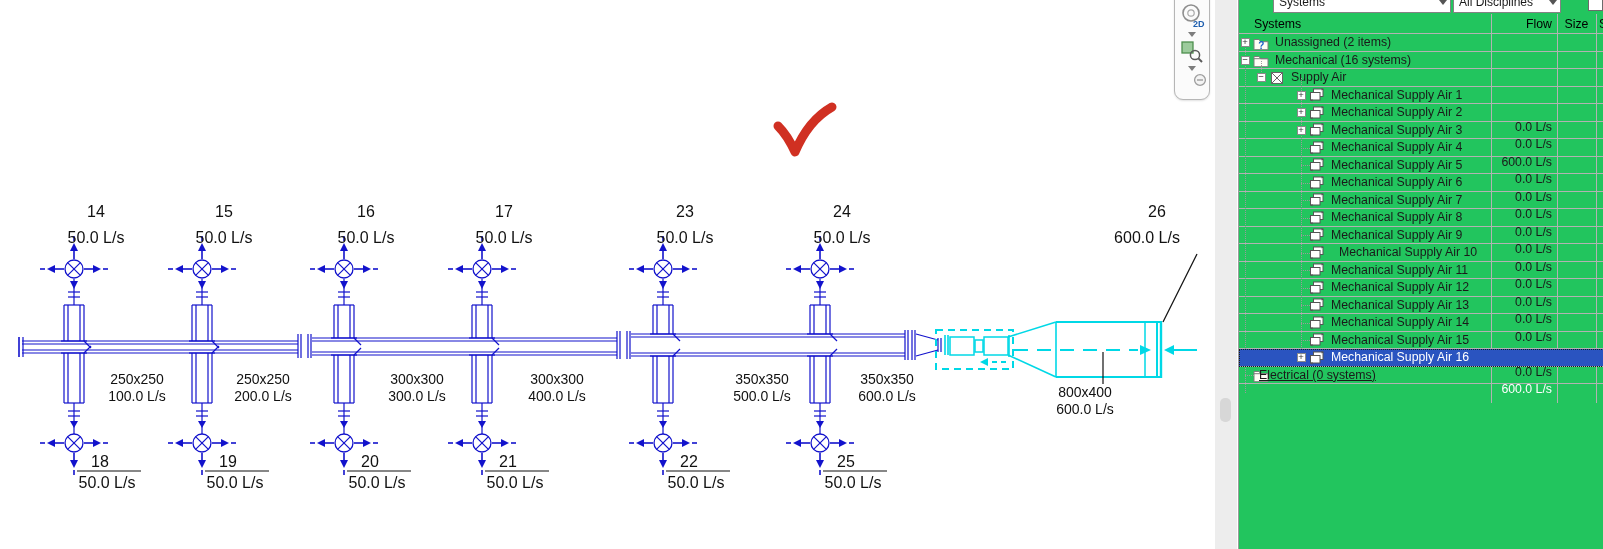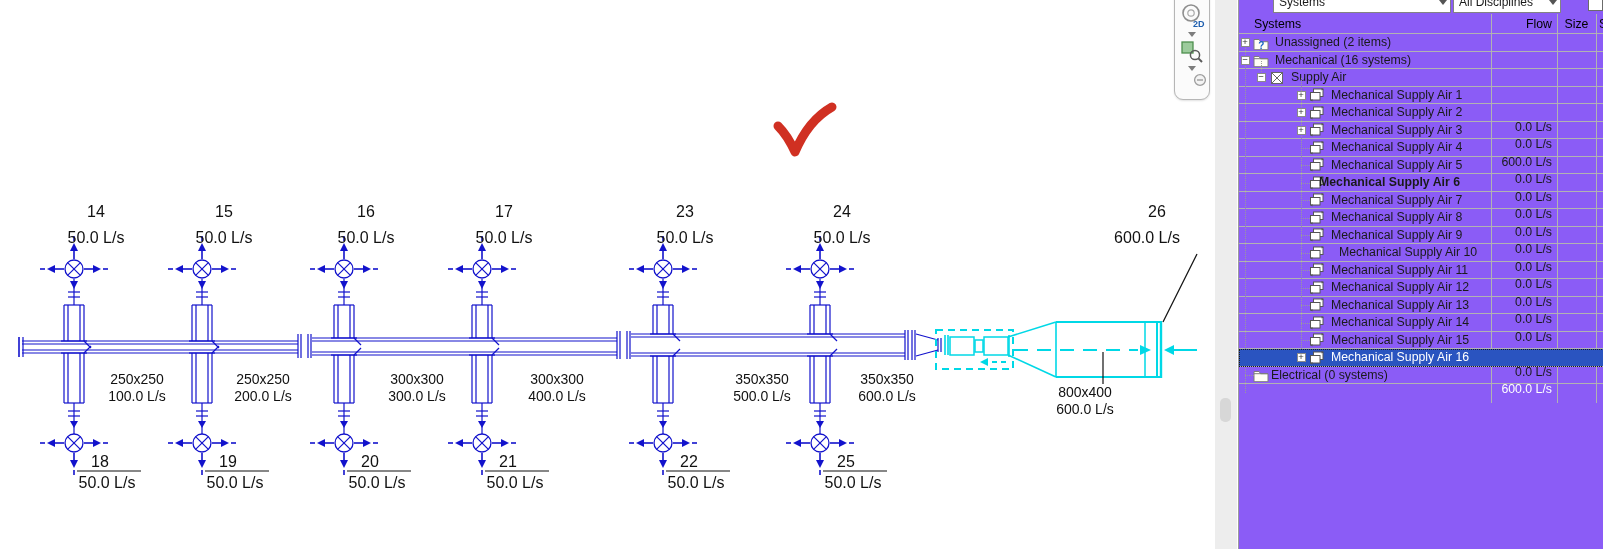--- a/index.html
+++ b/index.html
@@ -10,21 +10,21 @@
   #navbar{position:absolute;left:1174px;top:-14px;width:34px;height:112px;
     background:#fbfbfb;border:1px solid #b6b6b6;border-radius:9px;
     box-shadow:0 1px 2px rgba(0,0,0,.12);}
   .nav-caret{width:0;height:0;border-left:4px solid transparent;border-right:4px solid transparent;
     border-top:5px solid #7d7d7d;margin:3px auto 2px auto;}
   .nav-ico{display:block;margin:0 auto;}
   
   #scrollstrip{position:absolute;left:1215px;top:0;width:22px;height:549px;background:#ededed;}
   #scrollthumb{position:absolute;left:5px;top:398px;width:11px;height:24px;background:#d7d7d7;border-radius:5px;}
   
-  #panel{position:absolute;left:1238px;top:0;width:365px;height:549px;background:#8b5cf6;
+  #panel{position:absolute;left:1238px;top:0;width:365px;height:549px;background:#22c55e;
     border-left:1px solid #9b9b9b;font-size:12.3px;color:#1a1a1a;}
   .combo{position:absolute;top:-8px;height:19px;background:#fff;border:1px solid #838383;
     overflow:hidden;white-space:nowrap;}
   .combo .ctext{position:absolute;left:5px;top:2px;font-size:12px;}
   .combo .carrow{position:absolute;right:3px;top:7px;width:0;height:0;
     border-left:4px solid transparent;border-right:4px solid transparent;border-top:5px solid #555;}
   #corner-icon{position:absolute;left:349px;top:-4px;width:13px;height:13px;border:1.5px solid #6b6b6b;background:#fff;}
   #hdr{position:absolute;left:0;top:14px;width:365px;height:20px;}
   #hdr .h{position:absolute;top:3px;font-size:12.3px;color:#000;}
   .vline{position:absolute;top:14px;width:0;border-left:1px solid #b2b2b2;height:389px;}
@@ -554,21 +554,21 @@
         <span class="flowv">0.0 L/s</span>
       </div>
       <div class="row">
         <div class="stub" style="left: 61.5px; top: 8.5px; width: 9px;"></div>
         <svg class="ticon" viewBox="0 0 16 14" style="left: 70px;">
           <rect x="4.5" y="1" width="9.5" height="7.5" fill="#fff" stroke="#555"></rect>
           <rect x="1.5" y="4.5" width="9.5" height="7.5" fill="#fff" stroke="#555"></rect>
           <path d="M3.5 13.5 l-2.2 -1.2 2.2 -1.2 z" fill="#555"></path>
           <path d="M12.5 0 l2.2 1.2 -2.2 1.2 z" fill="#555"></path>
         </svg>
-        <span class="lbl" style="left: 80px; font-weight: bold;">Mechanical Supply Air 6</span>
+        <span class="lbl" style="left: 92px;">Mechanical Supply Air 6</span>
         <span class="flowv">0.0 L/s</span>
       </div>
       <div class="row">
         <div class="stub" style="left: 61.5px; top: 8.5px; width: 9px;"></div>
         <svg class="ticon" viewBox="0 0 16 14" style="left: 70px;">
           <rect x="4.5" y="1" width="9.5" height="7.5" fill="#fff" stroke="#555"></rect>
           <rect x="1.5" y="4.5" width="9.5" height="7.5" fill="#fff" stroke="#555"></rect>
           <path d="M3.5 13.5 l-2.2 -1.2 2.2 -1.2 z" fill="#555"></path>
           <path d="M12.5 0 l2.2 1.2 -2.2 1.2 z" fill="#555"></path>
         </svg>
@@ -673,16 +673,16 @@
         </svg>
         <span class="lbl" style="left: 92px;">Mechanical Supply Air 16</span>
         <span class="flowv">600.0 L/s</span>
       </div>
       <div class="row">
         <div class="stub" style="left: 5.5px; top: 8.5px; width: 9px;"></div>
         <svg class="ticon" viewBox="0 0 16 14" style="left: 14px;">
           <path d="M1 3.5 h5 l1.6 2.2 H15 v8 H1 z" fill="#fffef6" stroke="#7d7d7d"></path>
           <path d="M1 5.7 H15" stroke="#7d7d7d" fill="none"></path>
         </svg>
-        <span class="lbl" style="left: 32px;">Electrical (0 systems)</span>
+        <span class="lbl" style="left: 20px; text-decoration: underline;">Electrical (0 systems)</span>
       </div>
     </div>
 </div>
 
 </body></html>

